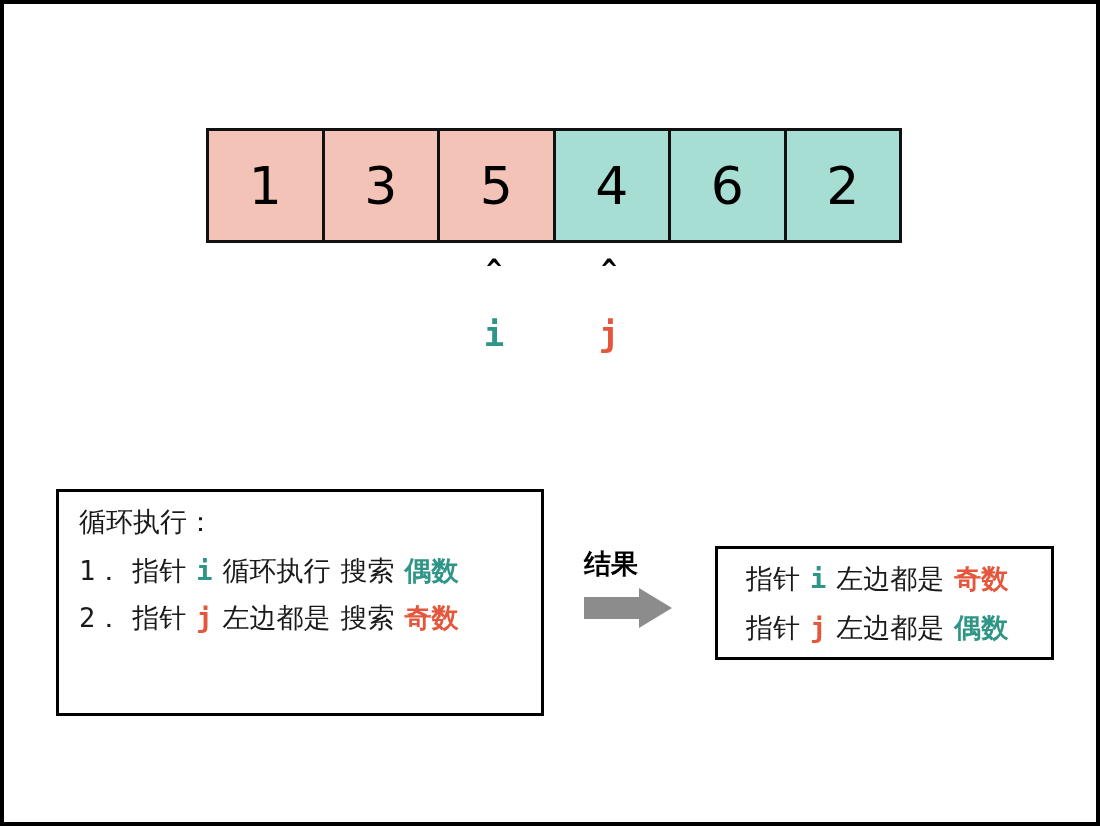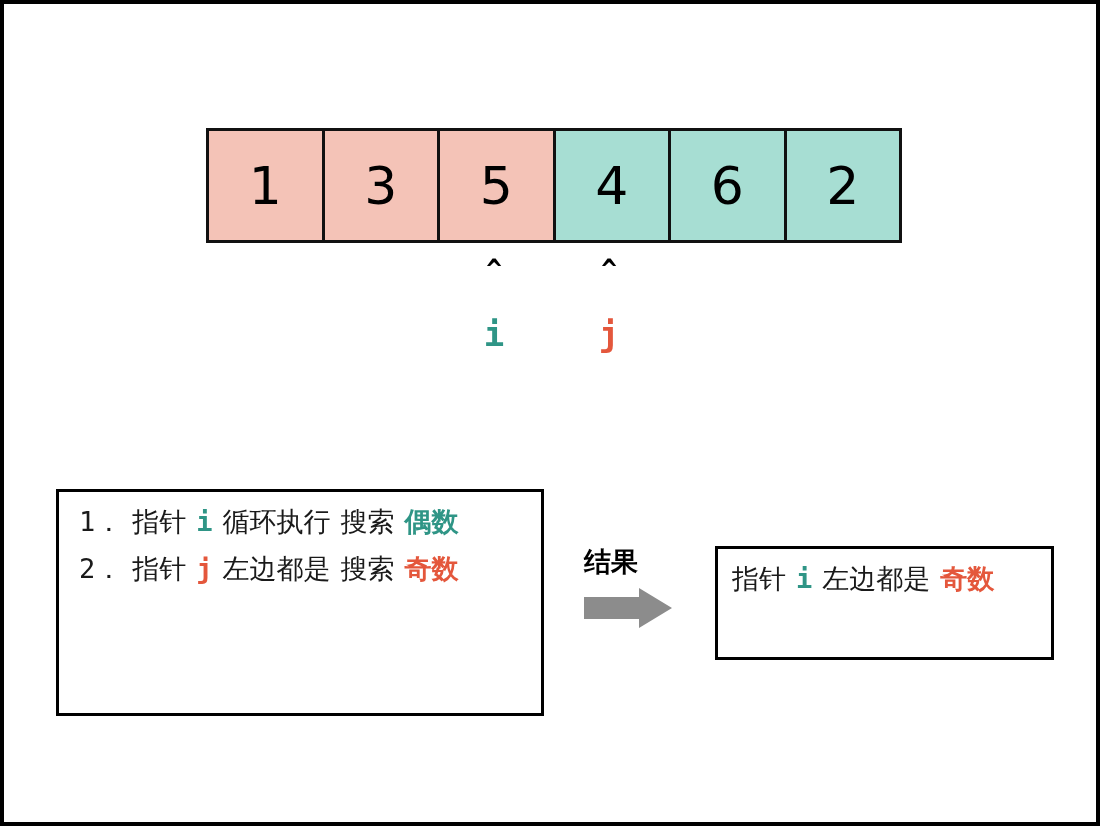--- a/index.html
+++ b/index.html
@@ -100,41 +100,41 @@
     font-family: "DejaVu Sans Mono", monospace;
     font-weight: 400;
   }
   .c-teal   { color: #2f9586; font-weight: 700; }
   .c-orange { color: #e4573c; font-weight: 700; }
 
   
   #result-label {
     position: absolute;
     left: 580px; top: 547px;
-    font-family: Liberation Mono, monospace;
+    font-family: Liberation Serif, serif;
     font-size: 27px;
     font-weight: 700;
     color: #000000;
     line-height: 1;
     text-align: right;
   }
   #result-arrow {
     position: absolute;
     left: 580px; top: 584px;
     width: 88px; height: 40px;
   }
 
   
   #result-box {
     position: absolute;
     left: 711px; top: 542px;
     width: 339px; height: 114px;
     border: 3px solid #000000;
     background: #ffffff;
-    padding: 16px 0 0 14px;
+    padding: 16px 0 0 28px;
   }
   .result-line {
     font-family: "DejaVu Sans", sans-serif;
     font-size: 27px;
     color: #1a1a1a;
     line-height: 1;
     margin-bottom: 22px;
     white-space: nowrap;
   }
   .sp { display: inline-block; width: 10px; }
@@ -165,20 +165,21 @@
       </div>
   </div>
 
   <div class="caret" id="caret-i">^</div>
   <div class="caret" id="caret-j">^</div>
   <div class="ptr-label" id="label-i">i</div>
   <div class="ptr-label" id="label-j">j</div>
 
   <div id="steps-box">
 
+    <div class="step-line" id="steps-title">循环执行：</div>
 
     <div class="step-line">
       <span class="mono-plain">1．</span><span class="sp"></span><span>指针</span><span class="sp"></span><span class="mono c-teal">i</span><span class="sp"></span><span>循环执行</span><span class="sp"></span><span>搜索</span><span class="sp"></span><span class="c-teal">偶数</span>
     </div>
 
     <div class="step-line">
       <span class="mono-plain">2．</span><span class="sp"></span><span>指针</span><span class="sp"></span><span class="mono c-orange">j</span><span class="sp"></span><span>左边都是</span><span class="sp"></span><span>搜索</span><span class="sp"></span><span class="c-orange">奇数</span>
     </div>
 
 
@@ -188,16 +189,19 @@
   <svg id="result-arrow" viewBox="0 0 88 40">
     <polygon points="0,9 55,9 55,0 88,20 55,40 55,31 0,31" fill="#8c8c8c"></polygon>
   </svg>
 
   <div id="result-box">
 
     <div class="result-line">
       <span>指针</span><span class="sp"></span><span class="mono c-teal">i</span><span class="sp"></span><span>左边都是</span><span class="sp"></span><span class="c-orange">奇数</span>
     </div>
 
+    <div class="result-line">
+      <span>指针</span><span class="sp"></span><span class="mono c-orange">j</span><span class="sp"></span><span>左边都是</span><span class="sp"></span><span class="c-teal">偶数</span>
+    </div>
 
   </div>
 
 </div>
 
 </body></html>

